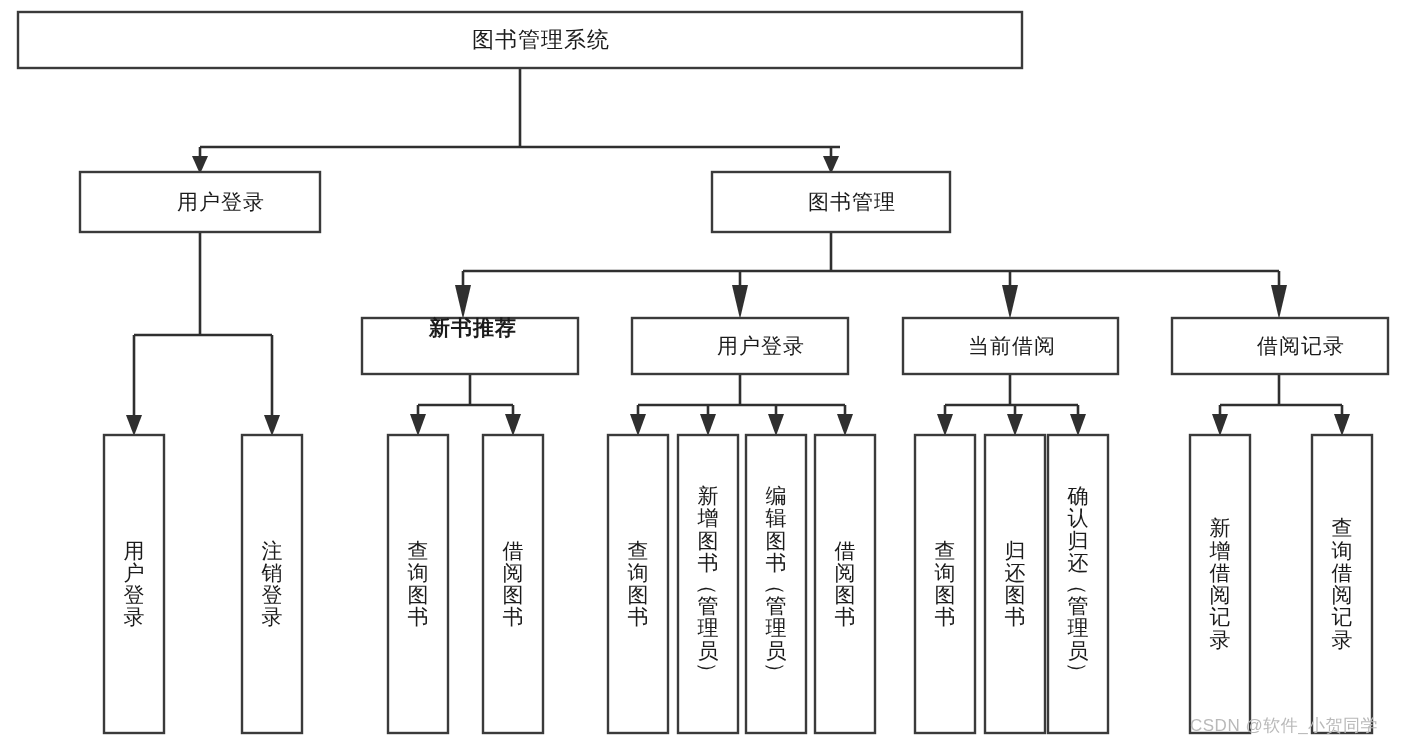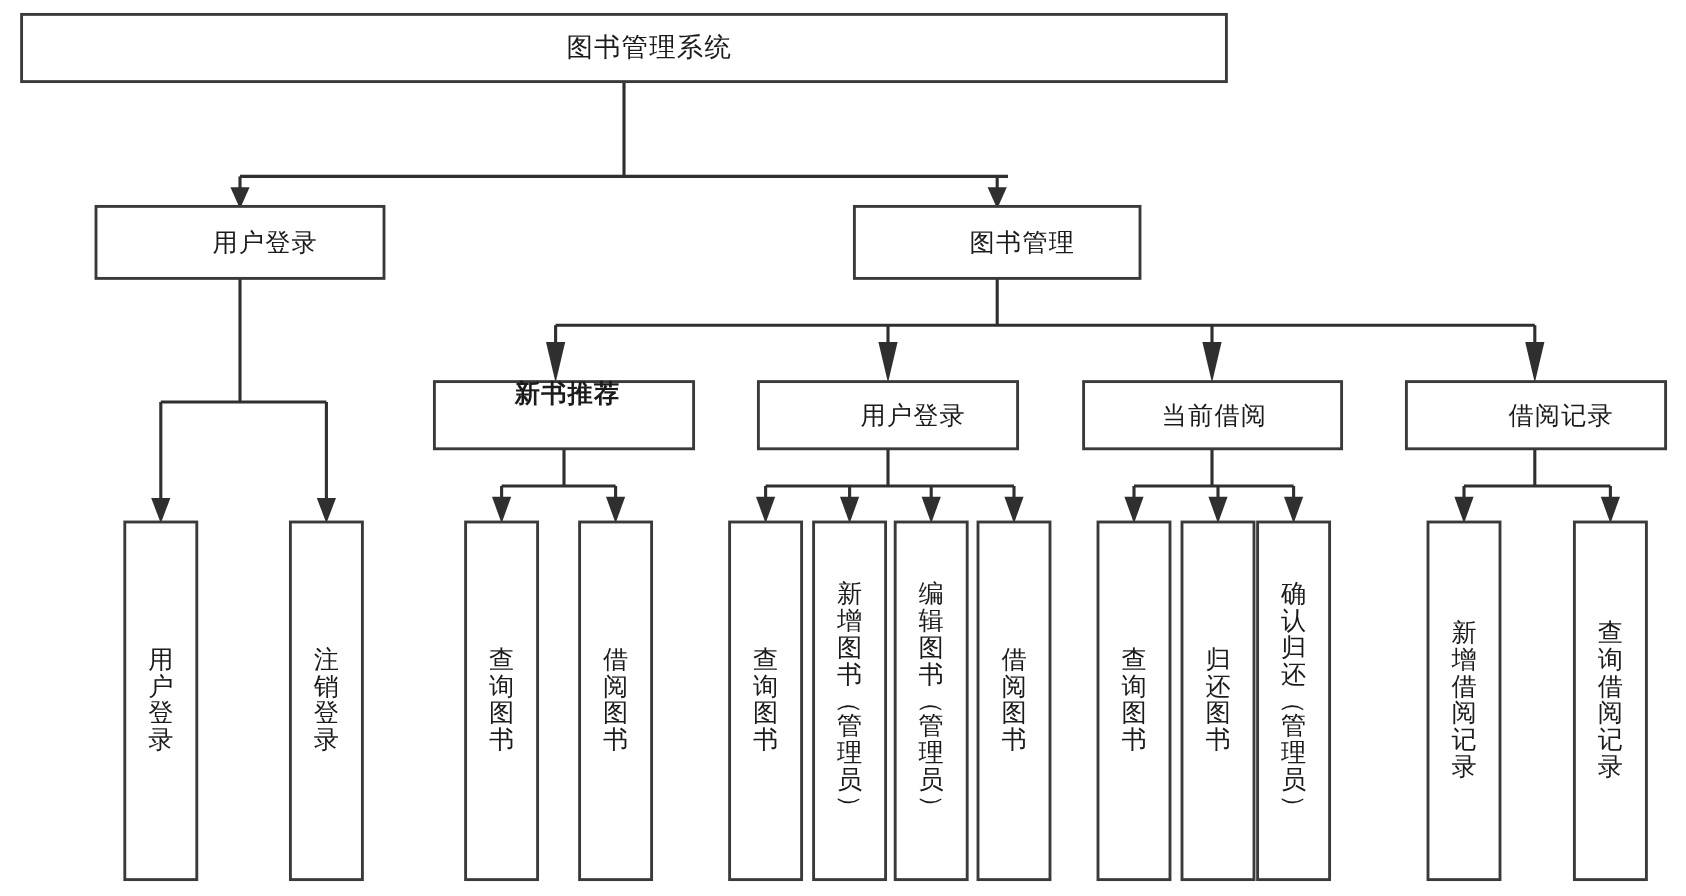--- a/index.html
+++ b/index.html
@@ -265,13 +265,14 @@
     </div>
   <div class="v-label" style="left:1312px;top:435px;width:60px;height:298px;">
       <span class="ch">查</span>
       <span class="ch">询</span>
       <span class="ch">借</span>
       <span class="ch">阅</span>
       <span class="ch">记</span>
       <span class="ch">录</span>
     </div>
 
+  <div class="watermark">CSDN @软件_小贺同学</div>
 </div>
 
 </body></html>

